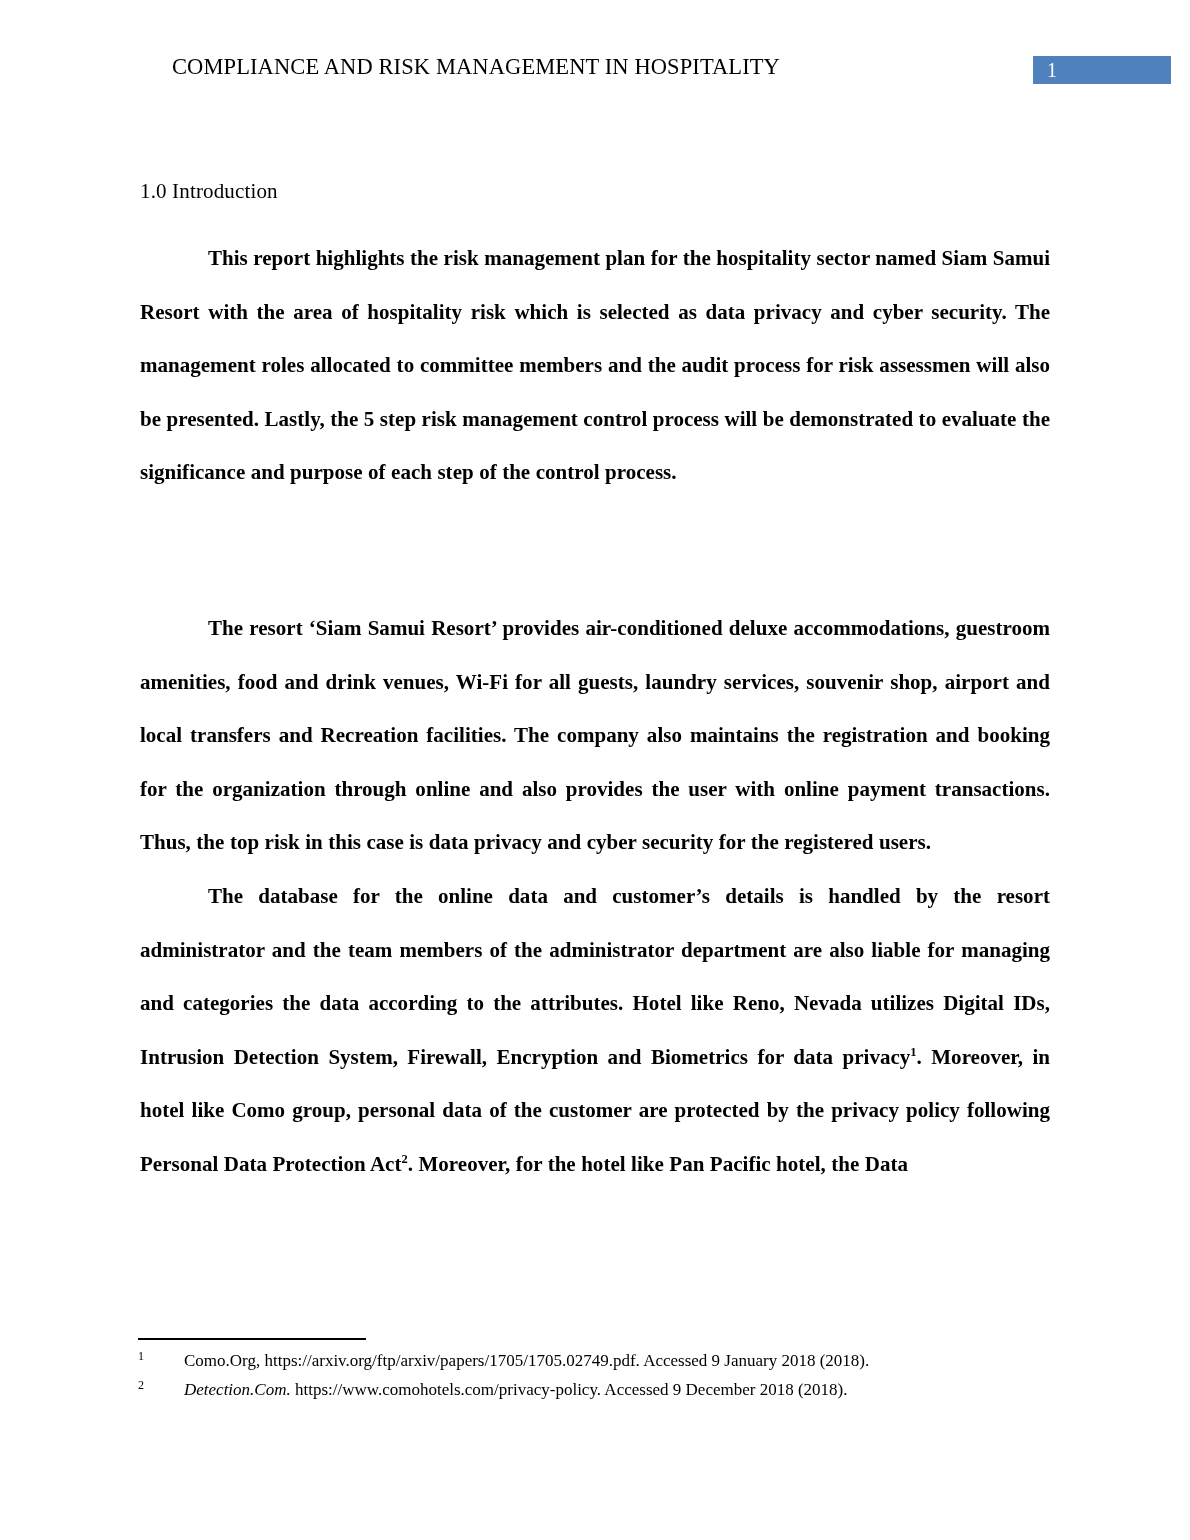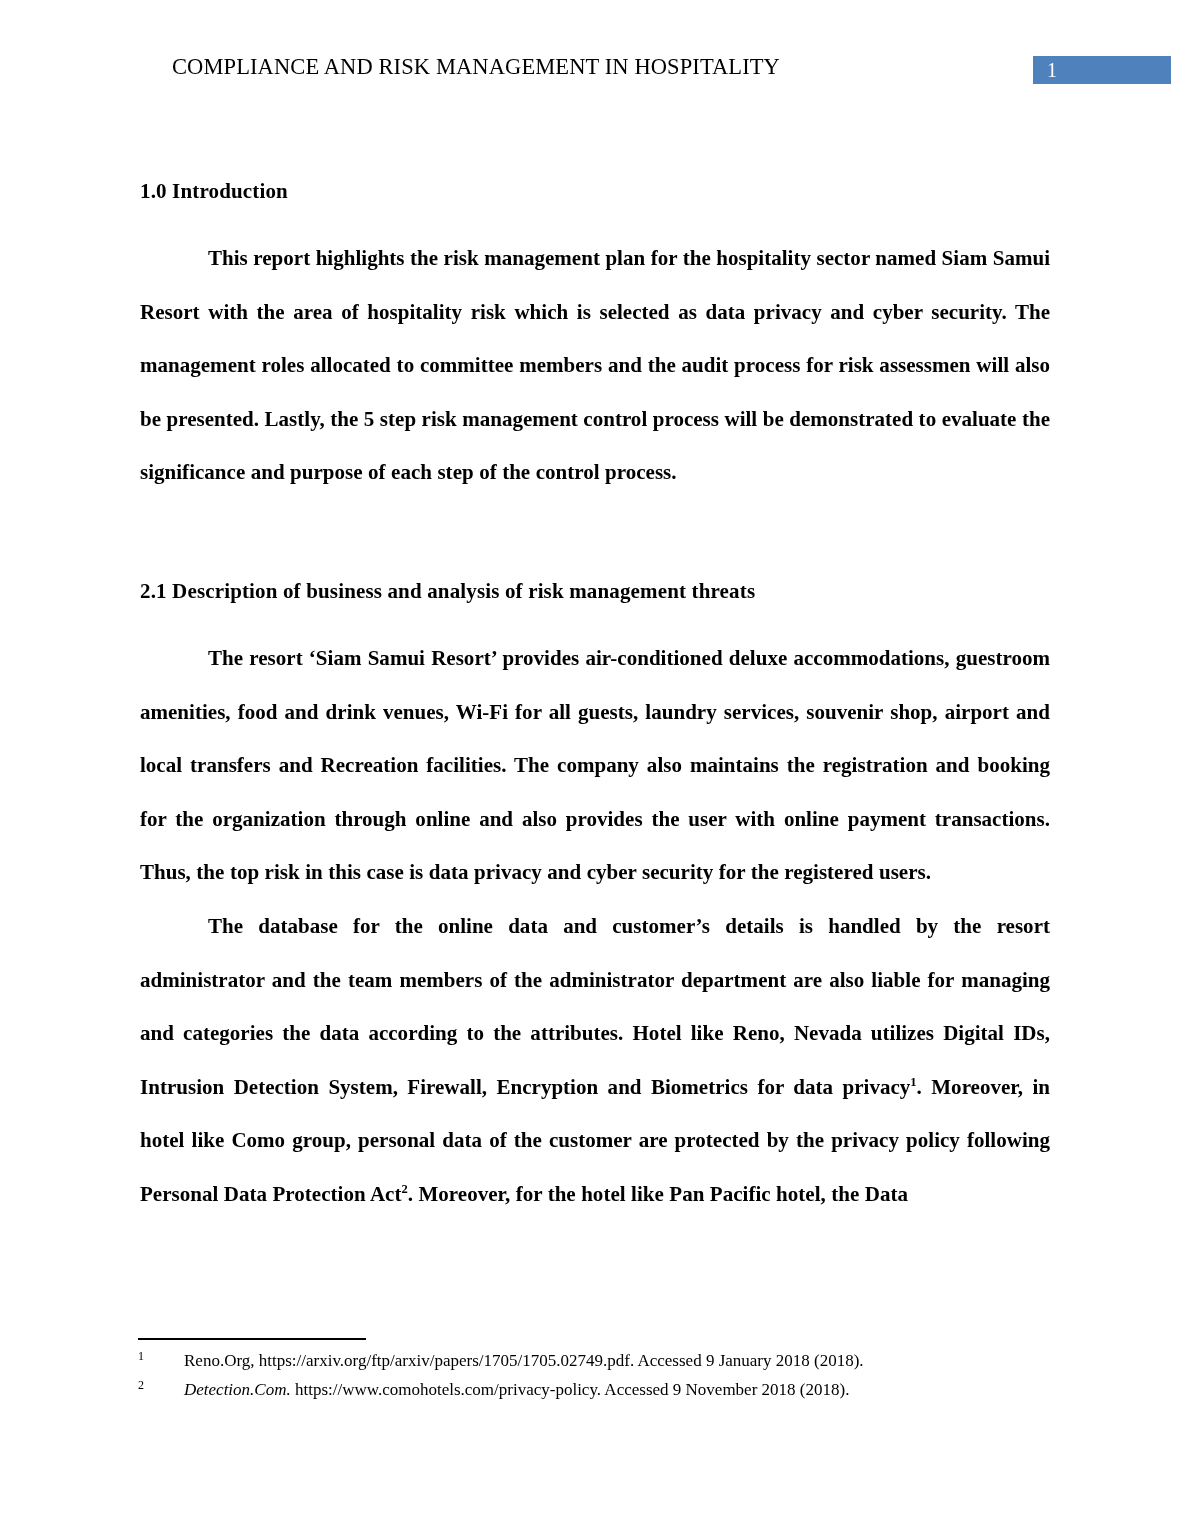--- a/index.html
+++ b/index.html
@@ -64,21 +64,21 @@
   .body-area {
     position: absolute;
     left: 140px;
     top: 176px;
     width: 910px;
   }
 
   h2.sec-head {
     margin: 0;
     font-size: 21px;
-    font-weight: bold;
+    font-weight: normal;
     line-height: 30px;
     letter-spacing: 0.15px;
     text-align: left;
   }
 
   p.para {
     margin: 0;
     font-size: 21px;
     line-height: 53.6px;
     text-align: justify;
@@ -147,37 +147,36 @@
 
     <div class="gap-h1"></div>
 
     <p class="para">This report highlights the risk management plan for the hospitality sector named Siam Samui Resort with the area of hospitality risk which is selected as data privacy and cyber security. The management roles allocated to committee members and the audit process for risk assessmen will also be presented. Lastly, the 5 step risk management control process will be demonstrated to evaluate the significance and purpose of each step of the control process.</p>
 
     <div class="gap-p"></div>
 
 
     <div class="gap-h2"></div>
 
-    <h2 class="sec-head">2.1 Description of business and analysis of risk management threats</h2>
 
     <div class="gap-h1"></div>
 
     <p class="para">The resort ‘Siam Samui Resort’ provides air-conditioned deluxe accommodations, guestroom amenities, food and drink venues, Wi-Fi for all guests, laundry services, souvenir shop, airport and local transfers and Recreation facilities. The company also maintains the registration and booking for the organization through online and also provides the user with online payment transactions. Thus, the top risk in this case is data privacy and cyber security for the registered users.</p>
 
     <p class="para"><span>The database for the online data and customer’s details is handled by the resort administrator and the team members of the administrator department are also liable for managing and categories the data according to the attributes. Hotel like Reno, Nevada utilizes Digital IDs, Intrusion Detection System, Firewall, Encryption and Biometrics for data privacy</span><sup class="fn-ref">1</sup><span>. Moreover, in hotel like Como group, personal data of the customer are protected by the privacy policy following Personal Data Protection Act</span><sup class="fn-ref">2</sup><span>. Moreover, for the hotel like Pan Pacific hotel, the Data</span></p>
 
   </div>
 
   <div class="footnotes">
     <div class="fn-rule"></div>
 
     <div class="fn-item">
-      <span class="fn-num">1</span><span>Reno.Org,</span>
+      <span class="fn-num">1</span><span>Como.Org,</span>
       <span>https://arxiv.org/ftp/arxiv/papers/1705/1705.02749.pdf. Accessed 9 January 2018 (2018).</span>
     </div>
 
     <div class="fn-item">
       <span class="fn-num">2</span><span class="fn-italic">Detection.Com.</span>
-      <span>https://www.comohotels.com/privacy-policy. Accessed 9 November 2018 (2018).</span>
+      <span>https://www.comohotels.com/privacy-policy. Accessed 9 December 2018 (2018).</span>
     </div>
   </div>
 
 </div>
 
 </body></html>

